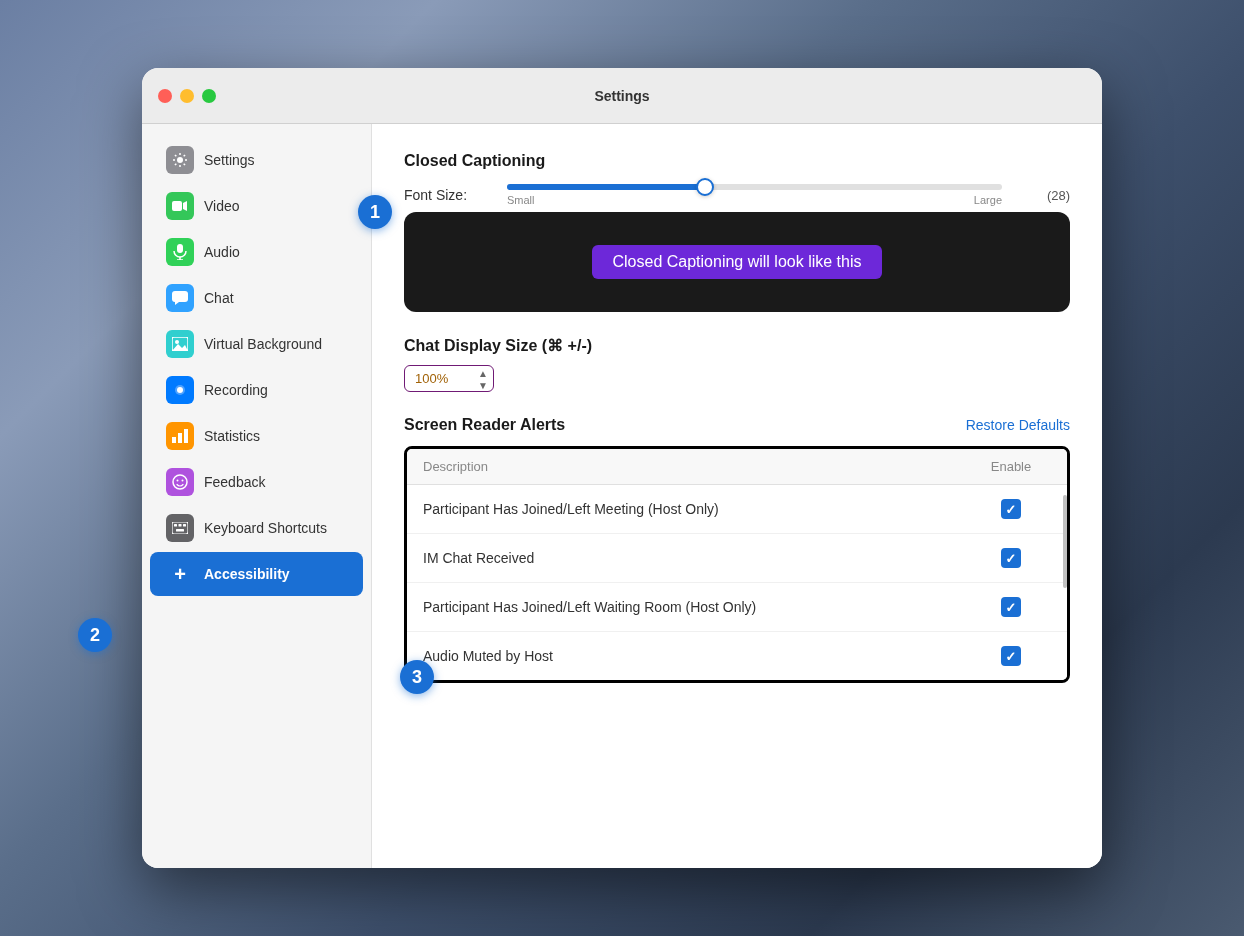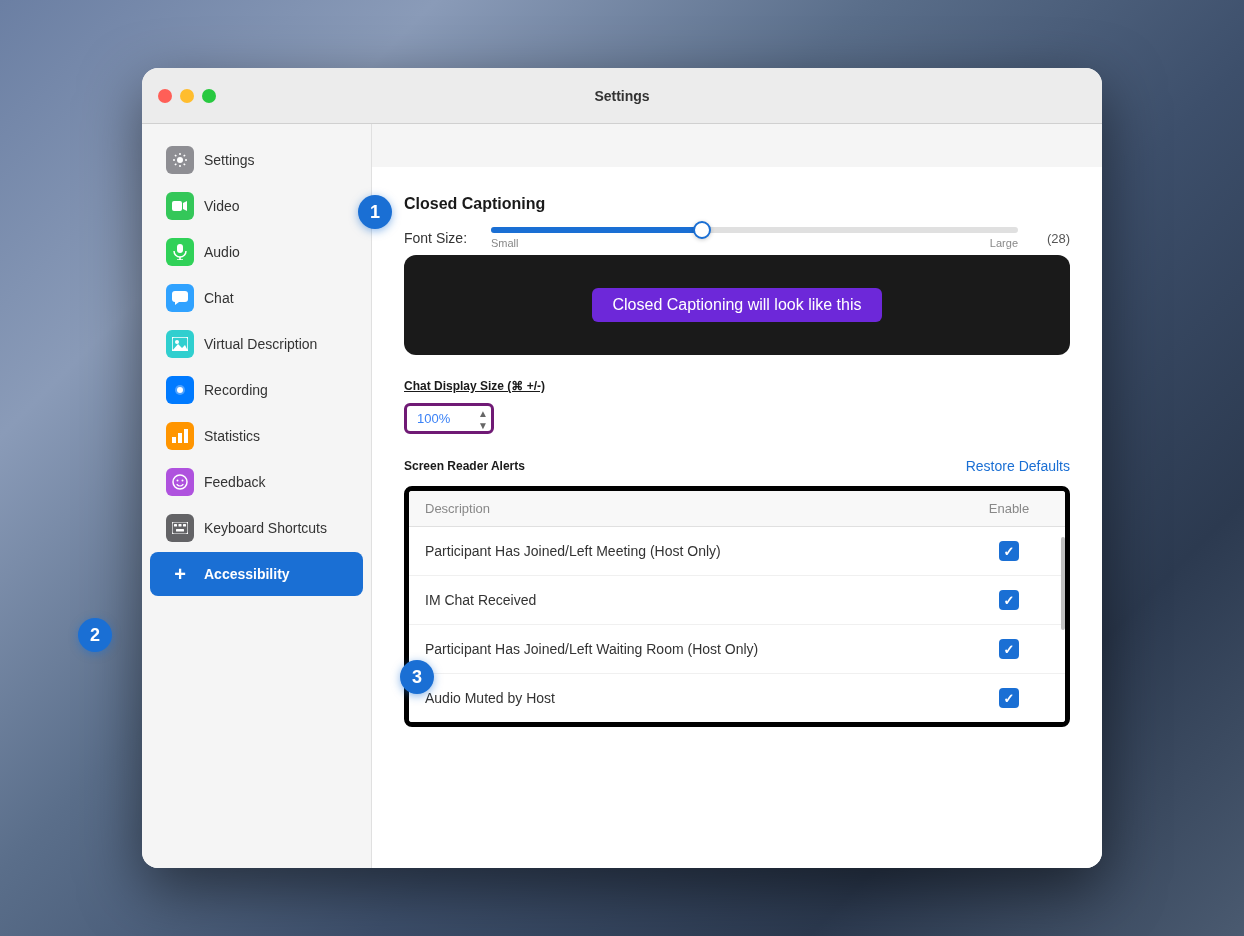--- a/index.html
+++ b/index.html
@@ -115,34 +115,33 @@
 
     .sidebar-item.active .sidebar-icon {
       background: transparent;
     }
 
     .content-area {
       flex: 1;
       padding: 28px 32px;
       overflow-y: auto;
       background: white;
-      margin-top: 43px;
     }
 
     .section-title {
       font-size: 16px;
       font-weight: 700;
       color: #1a1a1a;
       margin-bottom: 14px;
     }
 
     .font-size-row {
       display: flex;
       align-items: center;
-      gap: 12px;
+      gap: 28px;
       margin-bottom: 6px;
     }
 
     .font-size-label {
       font-size: 14px;
       color: #333;
       width: 75px;
     }
 
     .slider-container {
@@ -212,41 +211,40 @@
       padding: 8px 20px;
       border-radius: 6px;
       font-size: 16px;
     }
 
     .chat-display-row {
       margin-bottom: 24px;
     }
 
     .chat-display-label {
-      font-size: 12px;
+      font-size: 16px;
       font-weight: 700;
       color: #1a1a1a;
       margin-bottom: 10px;
-      text-decoration: underline;
     }
 
     .select-wrapper {
       position: relative;
       display: inline-flex;
       align-items: center;
     }
 
     .percent-select {
       appearance: none;
       background: white;
-      border: 3px solid #701a75;
+      border: 1px solid #701a75;
       border-radius: 6px;
       padding: 5px 24px 5px 10px;
       font-size: 13px;
-      color: #3b82f6;
+      color: #a16207;
       cursor: pointer;
       width: 90px;
     }
 
     .select-arrow {
       position: absolute;
       right: 6px;
       top: 50%;
       transform: translateY(-50%);
       pointer-events: none;
@@ -258,34 +256,34 @@
     }
 
     .screen-reader-header {
       display: flex;
       justify-content: space-between;
       align-items: center;
       margin-bottom: 12px;
     }
 
     .screen-reader-title {
-      font-size: 12px;
+      font-size: 16px;
       font-weight: 700;
       color: #1a1a1a;
     }
 
     .restore-defaults {
       font-size: 14px;
       color: #1a6fd4;
       cursor: pointer;
       text-decoration: none;
     }
 
     .alerts-table {
-      border: 5px solid #000000;
+      border: 3px solid #000000;
       border-radius: 8px;
       overflow: hidden;
     }
 
     .alerts-table-header {
       display: flex;
       background: #f8f8f8;
       border-bottom: 1px solid #e0e0e0;
       padding: 10px 16px;
     }
@@ -418,21 +416,21 @@
       </div>
 
       <div class="sidebar-item">
         <div class="sidebar-icon icon-vbg">
           <svg width="16" height="14" viewBox="0 0 16 14" fill="white">
             <rect x="0" y="0" width="16" height="14" rx="2" fill="none" stroke="white" stroke-width="1.5"></rect>
             <circle cx="5" cy="5" r="2"></circle>
             <polygon points="0,14 6,7 10,11 13,8 16,14"></polygon>
           </svg>
         </div>
-        <span>Virtual Description</span>
+        <span>Virtual Background</span>
       </div>
 
       <div class="sidebar-item">
         <div class="sidebar-icon icon-recording">
           <svg width="14" height="14" viewBox="0 0 14 14" fill="white">
             <circle cx="7" cy="7" r="5" fill="white" opacity="0.3"></circle>
             <circle cx="7" cy="7" r="3" fill="white"></circle>
           </svg>
         </div>
         <span>Recording</span>

